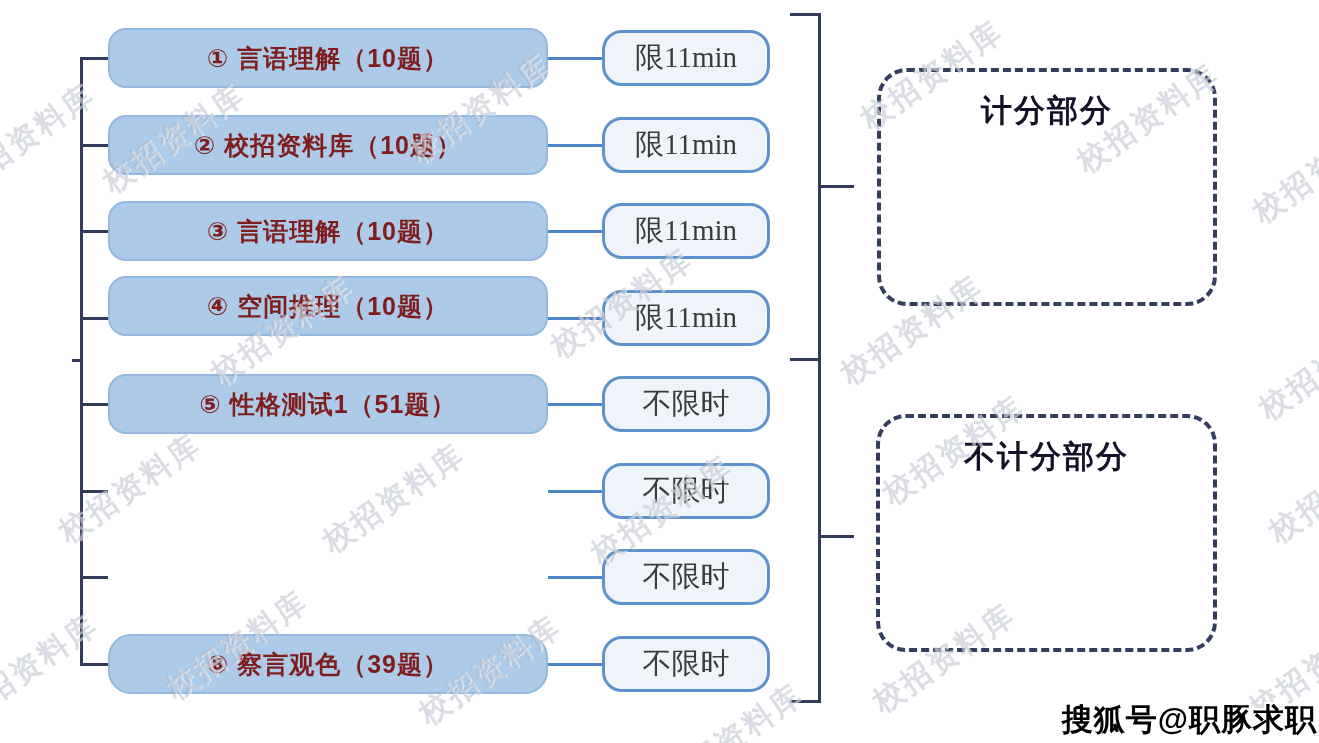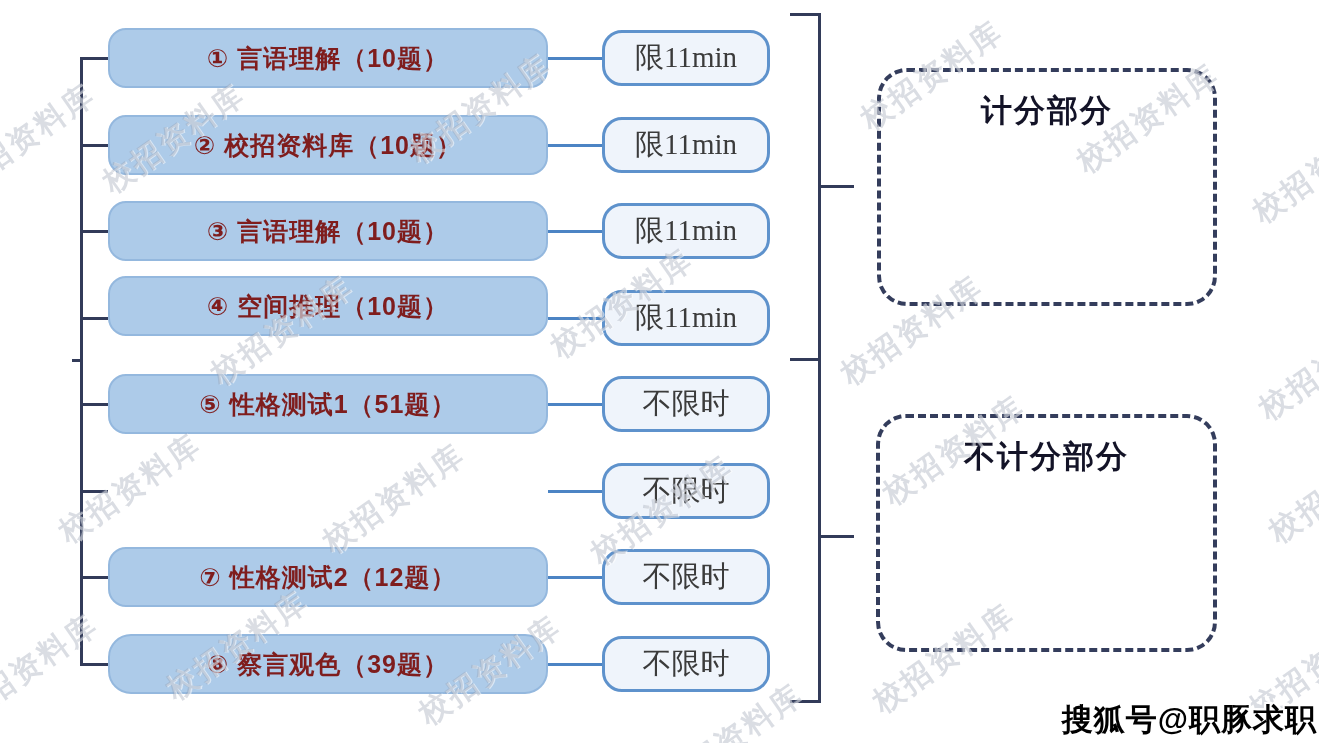--- a/index.html
+++ b/index.html
@@ -142,23 +142,20 @@
       <span>不限时</span>
     </div>
 
   <div class="line" style="left:80px; top:490px; width:28px; height:3px;"></div>
   <div class="line blue" style="left:548px; top:490px; width:54px; height:3px;"></div>
   <div class="badge" style="top:463px;">
       <span>不限时</span>
     </div>
 
   <div class="line" style="left:80px; top:576px; width:28px; height:3px;"></div>
-  <div class="node" style="top:547px;">
-      <span>⑦ 性格测试2（12题）</span>
-    </div>
   <div class="line blue" style="left:548px; top:576px; width:54px; height:3px;"></div>
   <div class="badge" style="top:549px;">
       <span>不限时</span>
     </div>
 
   <div class="line" style="left:80px; top:663px; width:28px; height:3px;"></div>
   <div class="node" style="top:634px;border-radius:23px;">
       <span>⑧ 察言观色（39题）</span>
     </div>
   <div class="line blue" style="left:548px; top:663px; width:54px; height:3px;"></div>

